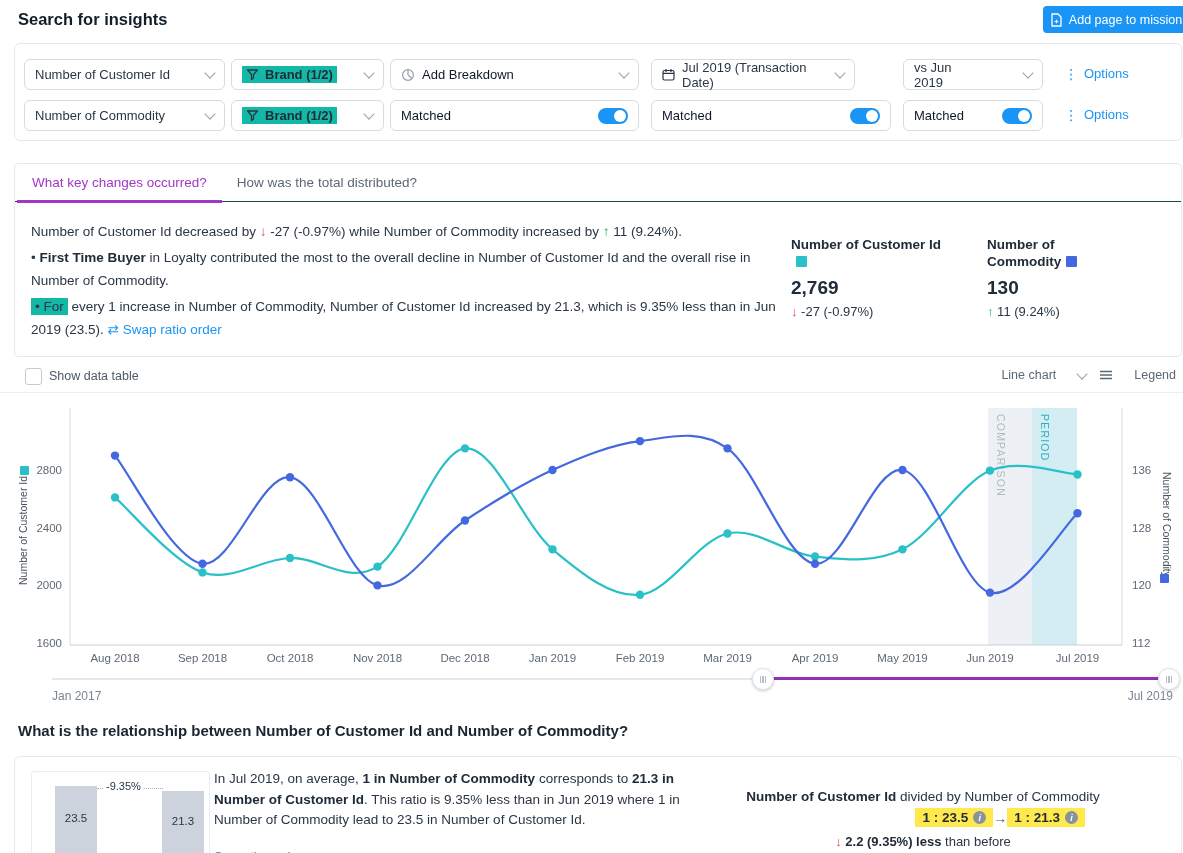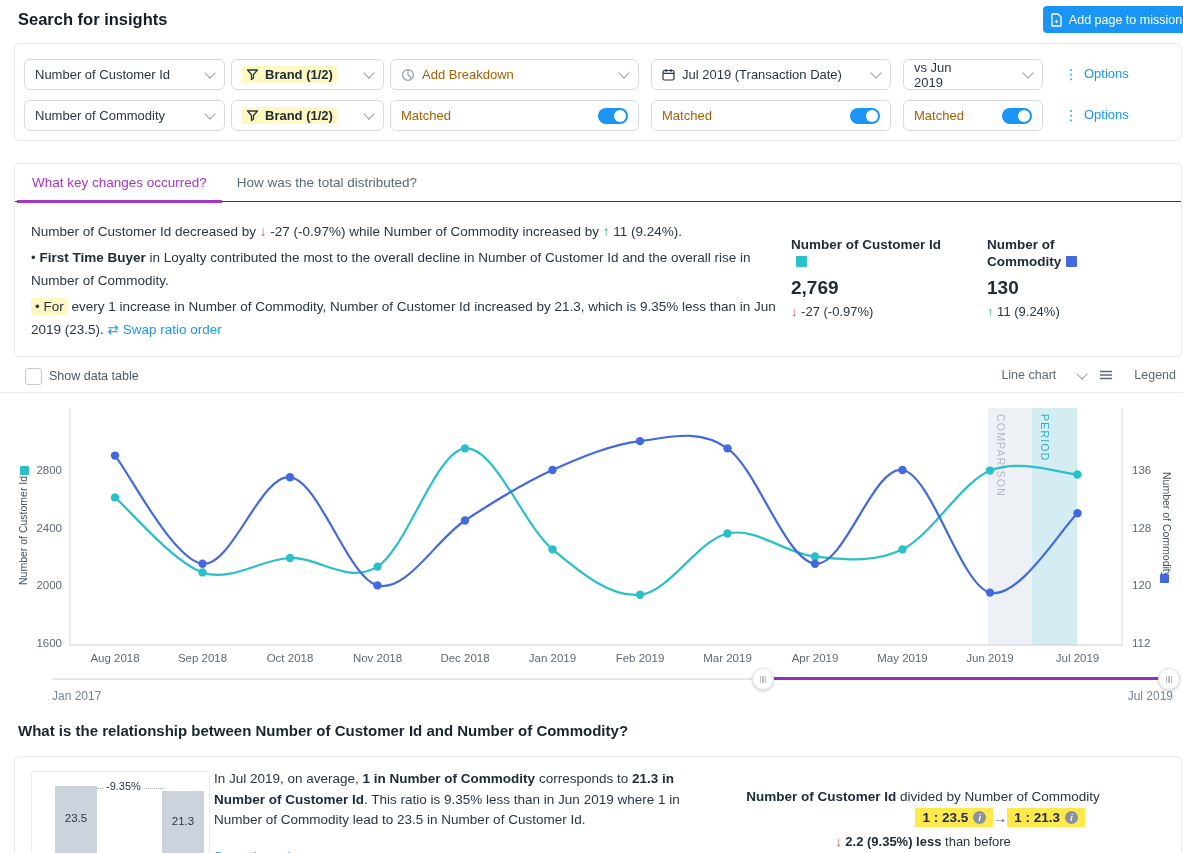--- a/index.html
+++ b/index.html
@@ -15,22 +15,22 @@
   .panel{border:1px solid #e6eaef;border-radius:6px;background:#fff;}
   #filters-panel{left:14px;top:43px;width:1166px;height:96px;}
   #tabs-card{left:14px;top:163px;width:1166px;height:192px;border-radius:4px;}
   #rel-card{left:14px;top:756px;width:1166px;height:130px;}
   
   .dd{position:absolute;height:31px;border:1px solid #d6dbe2;border-radius:6px;background:#fff;
       display:flex;align-items:center;padding:0 10px;font-size:13px;color:#2a3644;gap:7px;box-sizing:border-box;cursor:pointer;}
   .dd .grow{flex:1;}
   .chev{width:7px;height:7px;border-right:1.6px solid #97a1ad;border-bottom:1.6px solid #97a1ad;
         transform:rotate(45deg);margin-top:-4px;flex:none;}
-  .ph{color:#a16207;}
-  .hl{background:#fef9c3;padding:1px 4px;}
+  .ph{color:#0f172a;}
+  .hl{background:#14b8a6;padding:1px 4px;}
   .toggle{width:30px;height:16px;border-radius:9px;background:#1a95f5;position:relative;flex:none;cursor:pointer;}
   .toggle::after{content:"";position:absolute;right:2px;top:2px;width:12px;height:12px;border-radius:50%;background:#fff;}
   .options{position:absolute;display:flex;align-items:center;gap:6px;color:#1a95f5;font-size:13px;cursor:pointer;}
   .kebab{font-size:14px;line-height:14px;}
   
   .tabbar{position:absolute;left:0;top:0;width:100%;height:38px;border-bottom:1px solid #14532d;display:flex;align-items:center;box-sizing:border-box;}
   .tab{padding:0 15px;font-size:13.5px;height:38px;display:flex;align-items:center;position:relative;cursor:pointer;color:#5d6875;}
   .tab.active{color:#a136c9;}
   .tab.active::after{content:"";position:absolute;left:0;right:0;bottom:-1px;height:2.5px;background:#a136c9;}
   
@@ -118,21 +118,21 @@
       <span class="sep-icon">
           <svg width="14" height="14" viewBox="0 0 14 14">
             <circle cx="7" cy="7" r="5.4" fill="none" stroke="#9aa5b1" stroke-width="1.3"></circle>
             <path d="M7 7V1.6M7 7l3.9 3.6" stroke="#9aa5b1" stroke-width="1.3" fill="none"></path>
           </svg>
         </span>
       <span class="ph">Add Breakdown</span>
       <span class="grow"></span>
         <span class="chev"></span>
     </div>
-    <div class="dd" style="left:636px;top:15px;width:240px;">
+    <div class="dd" style="left:636px;top:15px;width:204px;">
       <span class="sep-icon">
           <svg width="13" height="13" viewBox="0 0 13 13">
             <rect x="1" y="2.5" width="11" height="9.5" rx="1.5" fill="none" stroke="#2a3644" stroke-width="1.2"></rect>
             <path d="M1 5.4h11M4 1v3M9 1v3" stroke="#2a3644" stroke-width="1.2"></path>
           </svg>
         </span>
       <span>Jul 2019 (Transaction Date)</span>
       <span class="grow"></span>
         <span class="chev"></span>
     </div>

